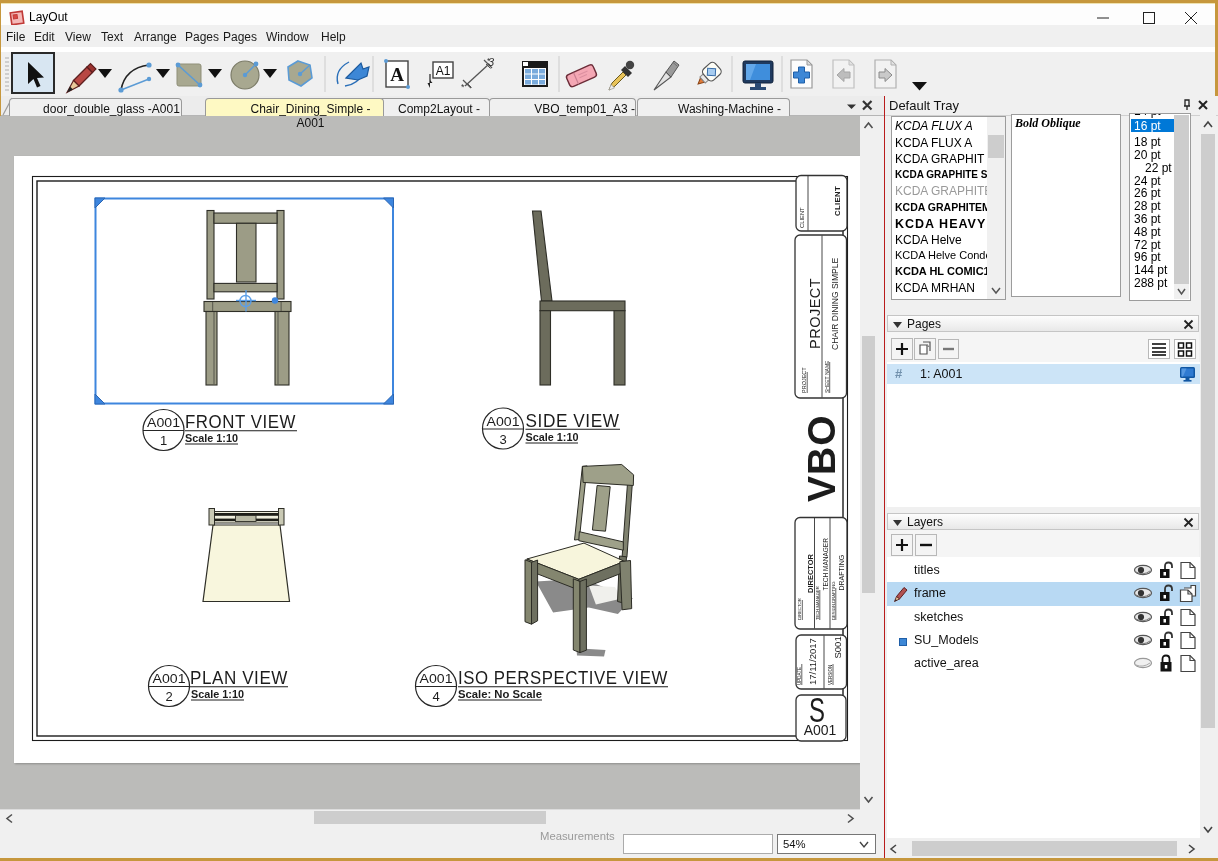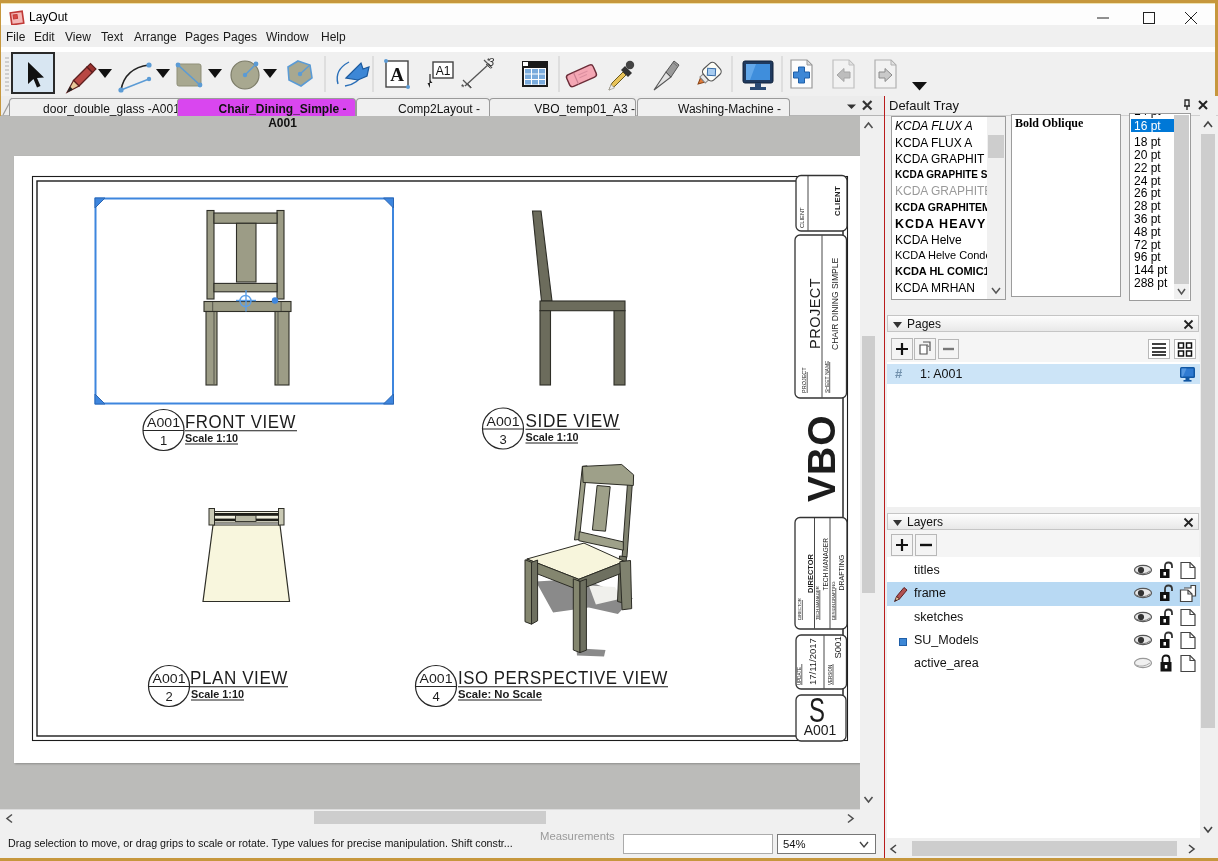--- a/index.html
+++ b/index.html
@@ -12,21 +12,21 @@
 .winbtn { position:absolute; top:0; width:45px; height:27px; color:#222; }
 
 #menubar { position:absolute; left:1px; top:25px; width:1214px; height:22px; background:#f0f0f0; font-size:12px; color:#1a1a1a; }
 #menubar span { position:absolute; top:5px; }
 
 #toolbar { position:absolute; left:1px; top:52px; width:1214px; height:44px; background:#f0f0f0; }
 
 #tabbar { position:absolute; left:1px; top:96px; width:1214px; height:20px; background:#ececec; border-bottom:1px solid #b5b5b5; }
 .tab { position:absolute; top:2px; height:18px; background:#f0f0f0; border:1px solid #9a9a9a; border-bottom:none; border-radius:4px 4px 0 0; font-size:12px; color:#111; text-align:center; transform:skewX(0deg);padding-left:32px; }
 .tab .lbl { display:block; margin-top:3px; }
-#tabactive { background:#d946ef; font-weight:bold; z-index:3; }
+#tabactive { background:#fef9c3; font-weight:normal; z-index:3;margin-left:28px; }
 
 #canvas { position:absolute; left:0; top:116px; width:860px; height:693px; background:#bbbbb9; overflow:hidden; }
 #paper { position:absolute; left:14px; top:40px; width:846px; height:607px; background:#ffffff; box-shadow:1px 1px 2px rgba(0,0,0,0.25); }
 
 .sb { position:absolute; background:#f0f0f0; }
 .sbthumb { position:absolute; background:#cdcdcd; }
 
 #statusbar { position:absolute; left:0; top:826px; width:884px; height:32px; background:#f0f0f0; font-size:11.3px; color:#111; }
 
 #tray { position:absolute; left:884px; top:96px; width:385px; height:762px; background:#f0f0f0; border-left:1px solid #b91c1c; }
@@ -444,21 +444,20 @@
     </svg>
     <svg style="position:absolute;right:5px;top:3px" width="10" height="11">
       <path d="M3 1.5 L8 5.5 L3 9.5" stroke="#505050" stroke-width="1.6" fill="none"></path>
     </svg>
   </div>
   <div class="sbthumb" style="left:314px; top:811px; width:232px; height:13px;"></div>
 
   <div style="position:absolute; left:877px; top:116px; width:7px; height:710px; background:#f0f0f0;"></div>
   <div style="position:absolute; left:860px; top:809px; width:17px; height:17px; background:#f0f0f0;"></div>
   <div id="statusbar">
-    <div style="position:absolute; left:8px; top:11px; white-space:nowrap; font-size:10.7px;">Drag selection to move, or drag grips to scale or rotate. Type values for precise manipulation. Shift constr...</div>
     <div style="position:absolute; left:540px; top:4px; color:#9a9a9a;text-align:center;">Measurements</div>
     <div style="position:absolute; left:623px; top:8px; width:150px; height:20px; background:#fff; border:1px solid #ababab;"></div>
     <div style="position:absolute; left:777px; top:8px; width:99px; height:20px; background:#fff; border:1px solid #767676;">
       <span style="position:absolute; left:5px; top:3px;">54%</span>
       <svg style="position:absolute; right:6px; top:6px;" width="10" height="8">
         <path d="M1 1 L5 6 L9 1" stroke="#444" stroke-width="1.4" fill="none"></path>
       </svg>
     </div>
   </div>
   <div id="tray">
@@ -485,29 +484,29 @@
       <div style="position:absolute;left:3px;top:148px; font-size:11px; font-weight:bold;">KCDA HL COMIC1</div>
       <div style="position:absolute;left:3px;top:164px; font-size:12px;">KCDA MRHAN</div>
       <div style="position:absolute; right:0; top:0; width:18px; height:182px; background:#f0f0f0;"></div>
       <div style="position:absolute; right:1px; top:18px; width:16px; height:23px; background:#cdcdcd;"></div>
       <svg style="position:absolute; right:2px; top:168px;" width="14" height="12">
         <path d="M3 3 L7 8 L11 3" stroke="#555" stroke-width="1.5" fill="none"></path>
       </svg>
     </div>
 
     <div class="listbox" style="left:126px; top:18px; width:110px; height:183px;">
-      <div style="position:absolute;left:3px;top:1px; font-size:12px; font-weight:bold; font-family:'Liberation Serif',serif;">Bold Oblique</div>
+      <div style="position:absolute;left:3px;top:1px; font-size:12px; font-weight:bold; font-style:italic; font-family:'Liberation Serif',serif;">Bold Oblique</div>
     </div>
 
     <div class="listbox" style="left:244px; top:17px; width:62px; height:188px; font-size:12px;">
       <div style="position:absolute;left:4px;top:-10px;">14 pt</div>
       <div style="position:absolute;left:1px;top:5px; width:43px; height:13px; background:#0078d7; color:#fff; padding-left:3px;">16 pt</div>
       <div style="position:absolute;left:4px;top:21px;">18 pt</div>
       <div style="position:absolute;left:4px;top:34px;">20 pt</div>
-      <div style="position:absolute;left:4px;top:46.5px;">22 pt</div>
+      <div style="position:absolute;left:15px;top:46.5px;">22 pt</div>
       <div style="position:absolute;left:4px;top:59.5px;">24 pt</div>
       <div style="position:absolute;left:4px;top:72px;">26 pt</div>
       <div style="position:absolute;left:4px;top:85px;">28 pt</div>
       <div style="position:absolute;left:4px;top:98px;">36 pt</div>
       <div style="position:absolute;left:4px;top:110.5px;">48 pt</div>
       <div style="position:absolute;left:4px;top:123.5px;">72 pt</div>
       <div style="position:absolute;left:4px;top:136px;">96 pt</div>
       <div style="position:absolute;left:4px;top:149px;">144 pt</div>
       <div style="position:absolute;left:4px;top:162px;text-align:right;">288 pt</div>
       <div style="position:absolute; right:1px; top:1px; width:15px; height:184px; background:#cdcdcd;"></div>

